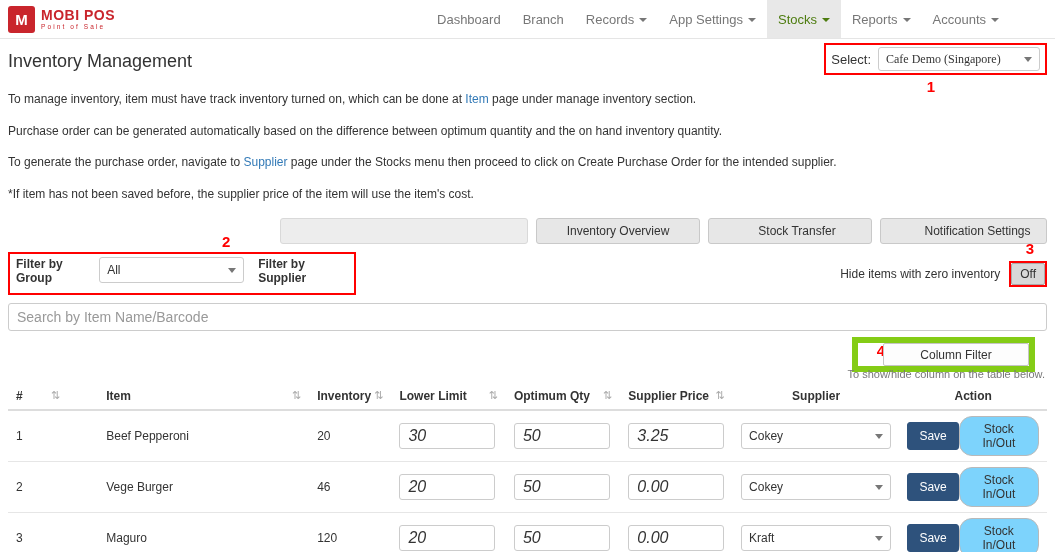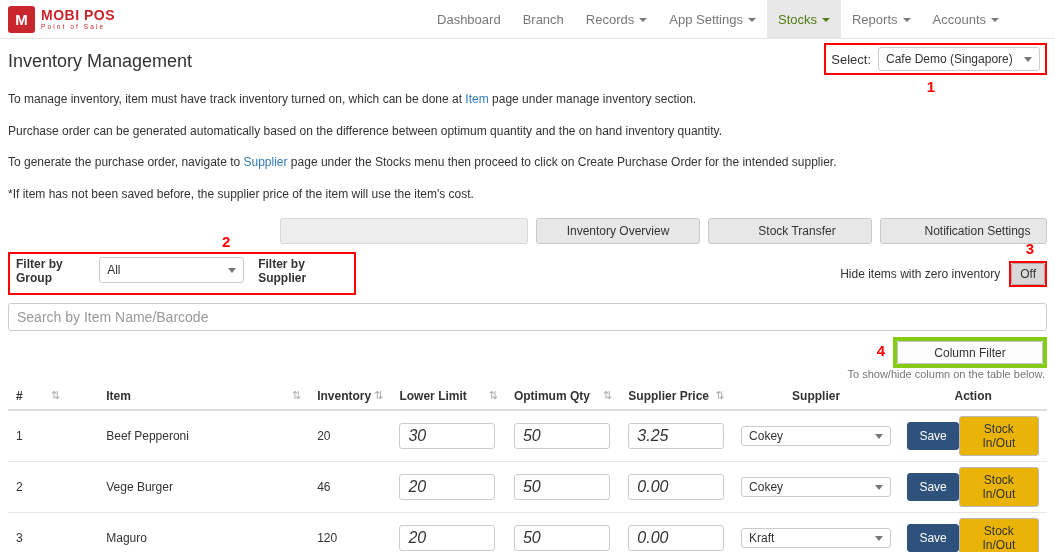--- a/index.html
+++ b/index.html
@@ -19,21 +19,21 @@
   .nav li.active { background:#e8e8e8; color:#4d7c0f; }
   .caret { width:0; height:0; border-left:4px solid transparent; border-right:4px solid transparent; border-top:4px solid currentColor; display:inline-block; margin-top:2px; }
   
   .content { padding:4px 8px 0 8px; }
   .title-row { display:flex; justify-content:space-between; align-items:flex-start; }
   .page-title { font-size:18px; font-weight:500; margin-top:8px; }
   .select-wrap { position:relative; }
   .select-box { border:2px solid #f00; display:flex; align-items:center; gap:7px; padding:2px 5px; background:#fff; }
   .sel-label { font-size:13px; color:#333; white-space:nowrap; }
   .sel { border:1px solid #ccc; border-radius:3px; background:#fff; display:flex; align-items:center; justify-content:space-between; gap:6px; font-size:12px; padding:0 7px; height:24px; cursor:pointer; color:#333; white-space:nowrap; }
-  .branch-sel { width:162px; }
+  .branch-sel { width:162px;font-family:Liberation Serif, serif; }
   .sel-caret { width:0; height:0; border-left:4px solid transparent; border-right:4px solid transparent; border-top:5px solid #777; display:inline-block; }
   .ann { color:#f00; font-weight:bold; font-size:15px; position:absolute; }
   .ann1 { top:calc(100% + 3px); left:46%; }
   
   .desc { margin-top:7px; }
   .desc-line { font-size:12px; line-height:14.5px; color:#333;margin-top:17px; }
   .link { color:#337ab7; text-decoration:none; cursor:pointer; }
   
   .toolbar { display:flex; justify-content:flex-end; gap:8px; margin-top:17px; }
   .btn { font-size:12px; border:1px solid #c9c9c9; border-radius:3px; background:#e7e7e7; color:#333; height:26px; cursor:pointer; font-family:inherit; }
@@ -51,35 +51,35 @@
   .zero-label { font-size:12px; color:#333; }
   .off-outline { border:2px solid #f00; display:inline-block; line-height:0; }
   .btn-off { background:#d8d8d8; border:1px solid #ababab; border-radius:2px; font-size:12px; padding:3px 8px; color:#333; cursor:pointer; font-family:inherit; }
   
   .search-row { margin-top:8px; }
   .search-input { width:100%; height:28px; border:1px solid #ccc; border-radius:3px; padding:0 8px; font-size:14px; color:#333; font-family:inherit; }
   .search-input::placeholder { color:#999; }
   
   .colfilter-row { position:relative; height:46px; margin-top:6px; }
   .ann4 { top:5px; right:162px; }
-  .cf-outline { position:absolute; right:0; top:0; border:4px solid #84cc16; display:inline-block; line-height:0; }
+  .cf-outline { position:absolute; right:12px; top:0; border:6px solid #84cc16; display:inline-block; line-height:0;padding-left:25px; }
   .cf-btn { width:146px; height:23px; background:#fdfdfd; border:1px solid #c5c5c5; border-radius:2px; font-size:12px; color:#333; cursor:pointer; font-family:inherit; }
   .cf-hint { position:absolute; right:2px; top:31px; font-size:11px; color:#777; }
   
   table { width:100%; border-collapse:collapse; table-layout:fixed; font-size:12px; }
   th { font-weight:bold; text-align:left; padding:6px 8px; border-bottom:2px solid #ddd; color:#333; }
   .sort { float:right; color:#aaa; font-size:11px; font-weight:normal; cursor:pointer; }
   td { padding:5px 8px; border-top:1px solid #e6e6e6; vertical-align:middle; height:38px; color:#333; }
   .col-item-pad { padding-left:38px; }
   .cell-input { width:96px; height:26px; border:1px solid #ccc; border-radius:3px; padding:0 8px; font-size:16px; color:#333; font-family:inherit;font-style:italic; }
   .cell-input.price { width:96px; }
-  .supplier-sel { width:150px; height:20px; margin:0 auto; }
+  .supplier-sel { width:150px; height:26px; margin:0 auto; }
   .action-cell { display:flex; justify-content:center; align-items:center; }
   .save-btn { background:#2e527c; color:#fff; border:1px solid #2e527c; border-radius:3px; font-size:12px; padding:6px 11px; cursor:pointer; font-family:inherit; }
-  .sio-btn { background:#eab308; border:1px solid #b9b9b9; border-radius:3px; font-size:12px; padding:5px 9px; color:#333; cursor:pointer; font-family:inherit; }
+  .sio-btn { background:#7dd3fc; border:1px solid #b9b9b9; border-radius:13px; font-size:12px; padding:5px 9px; color:#333; cursor:pointer; font-family:inherit; }
 </style>
 </head>
 <body>
 
 <div class="navbar">
   <div class="brand">
     <div class="logo-box">M</div>
     <div class="brand-text">
       <div class="bname">MOBI POS</div>
       <div class="bsub">Point of Sale</div>

